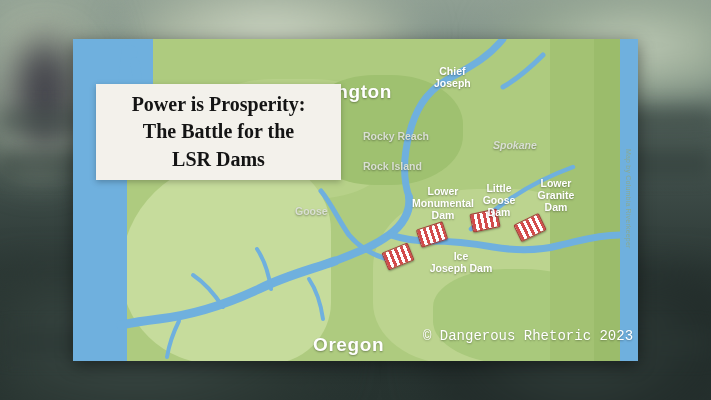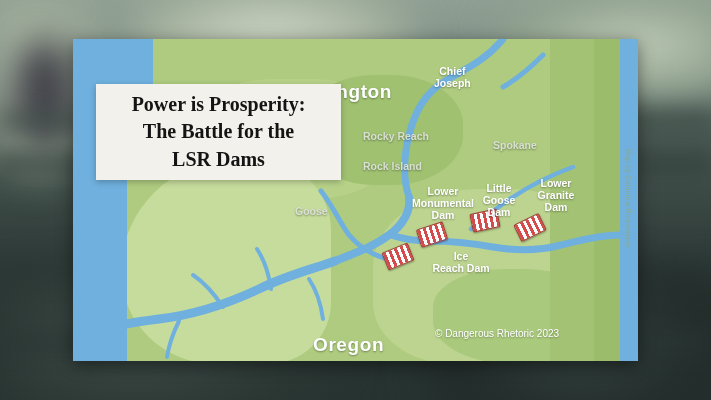--- a/index.html
+++ b/index.html
@@ -203,35 +203,34 @@
   }
   .lbl-dam {
     font-size: 10.5px;
     font-weight: bold;
     color: #ffffff;
     text-align: center;
   }
   .lbl-chief { left: 337px; top: 27px; text-align: center; margin-left: 24px; }
   .lbl-rockyreach { left: 290px; top: 92px; }
   .lbl-rockisland { left: 290px; top: 122px; text-align: center; }
-  .lbl-spokane { left: 420px; top: 101px; }
+  .lbl-spokane { left: 420px; top: 101px; font-style: italic; }
   .lbl-yakima { left: 222px; top: 167px; }
   .lbl-lowermon { left: 327px; top: 147px; width: 86px; }
   .lbl-littlegoose { left: 395px; top: 144px; width: 62px; }
   .lbl-lowergranite { left: 452px; top: 139px; width: 62px; }
   .lbl-iceharbor { left: 345px; top: 212px; width: 86px; }
 
   .copyright {
     position: absolute;
     left: 350px; top: 289px;
-    font-size: 10px;
+    font-size: 14px;
     color: #ffffff;
-    font-family: Liberation Sans, sans-serif;
+    font-family: Liberation Mono, monospace;
     text-shadow: 0 1px 2px rgba(0,0,0,.3);
-    margin-left: 12px;
   }
   .credit-vert {
     position: absolute;
     right: 6px;
     top: 110px;
     font-size: 7px;
     color: #8aa98f;
     font-family: "Liberation Sans", sans-serif;
     writing-mode: vertical-rl;
     letter-spacing: .2px;
@@ -357,21 +356,21 @@
     <div class="map-label lbl-dam lbl-lowermon">Lower
 Monumental
 Dam</div>
     <div class="map-label lbl-dam lbl-littlegoose">Little
 Goose
 Dam</div>
     <div class="map-label lbl-dam lbl-lowergranite">Lower
 Granite
 Dam</div>
     <div class="map-label lbl-dam lbl-iceharbor">Ice
-Reach Dam</div>
+Joseph Dam</div>
 
     <div class="copyright">© Dangerous Rhetoric 2023</div>
     <div class="credit-vert">Map by Columbia Riverkeeper</div>
 
     <div class="title-card">
       <div class="title-line">Power is Prosperity:</div>
       <div class="title-line">The Battle for the</div>
       <div class="title-line">LSR Dams</div>
     </div>
 

